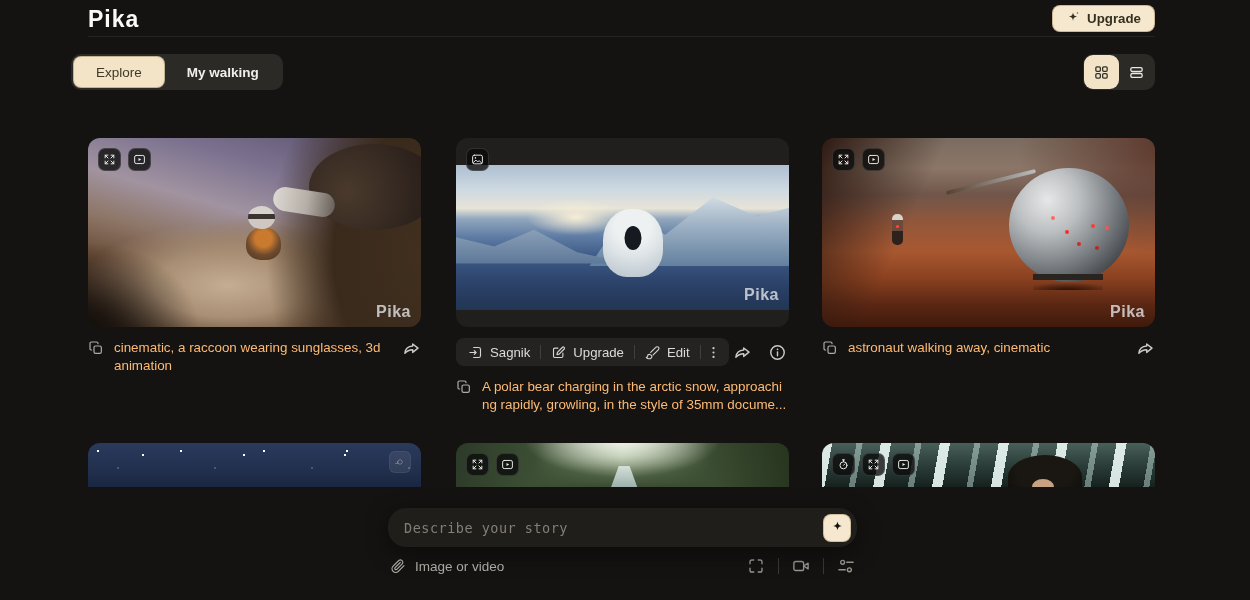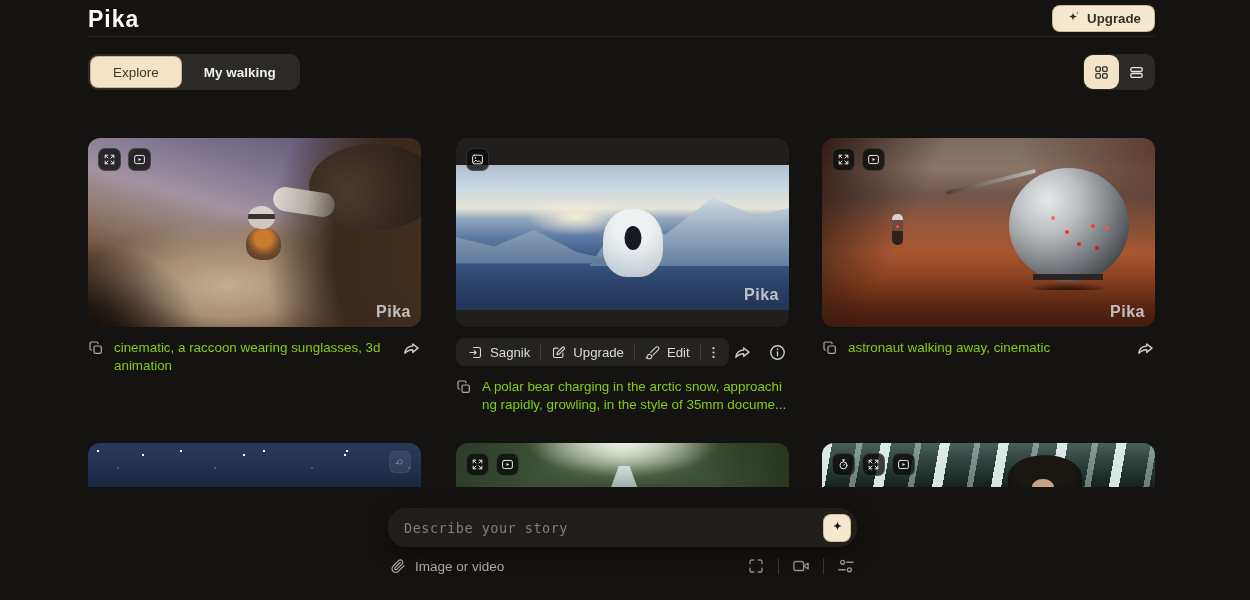--- a/index.html
+++ b/index.html
@@ -20,21 +20,21 @@
   .upgrade-btn svg { width:14px; height:14px; }
   .account { display:flex; align-items:center; gap:8px; cursor:pointer; }
   .avatar { width:21px; height:21px; border-radius:50%; background:#4a4845; display:flex;
     align-items:center; justify-content:center; overflow:hidden; }
   .avatar svg { width:17px; height:17px; color:#2b2926; }
   .user-name { font-size:13.5px; font-weight:600; color:#eceae6; }
   .chev svg { width:14px; height:14px; color:#d7d6d2; }
   .header-divider { position:absolute; left:88px; right:95px; top:36px; height:1px; background:#262420; }
 
   
-  .tabs-pill { position:absolute; left:88px; top:54px; height:36px; background:#2b2a26;
+  .tabs-pill { position:absolute; left:71px; top:54px; height:36px; background:#2b2a26;
     border-radius:10px; display:flex; align-items:center; padding:2px; }
   .tab { height:32px; display:flex; align-items:center; padding:0 22px; border-radius:8px;
     font-size:13.5px; cursor:pointer; }
   .tab.active { background:#f3e4c8; color:#403828; font-weight:500; border:1px solid rgba(110,88,48,.35); }
   .tab.inactive { color:#f0efec; font-weight:700; }
   .view-toggle { position:absolute; right:95px; top:54px; height:36px; background:#2b2a26;
     border-radius:10px; display:flex; align-items:center; padding:1px; }
   .vbtn { width:35px; height:34px; border-radius:9px; display:flex; align-items:center; justify-content:center; cursor:pointer; }
   .vbtn.active { background:#f3e4c8; }
   .vbtn.active svg { color:#33302a; }
@@ -129,21 +129,21 @@
       linear-gradient(180deg, #49605a 0%, #31443f 40%, #20302c 75%, #16211e 100%); }
   .hair { position:absolute; left:56%; bottom:-12px; width:74px; height:44px;
     border-radius:50% 50% 0 0;
     background:radial-gradient(circle at 50% 24%, #1a1713 0 58%, #0d0b08 100%); }
   .face { position:absolute; left:63%; bottom:-8px; width:22px; height:16px; border-radius:50%; background:#c9a183; }
 
   
   .cap-row { display:flex; align-items:flex-start; gap:10px; margin-top:12px; }
   .cap-copy { flex:none; margin-top:1px; cursor:pointer; }
   .cap-copy svg { width:16px; height:16px; color:#aeaca7; }
-  .cap-text { flex:1; font-size:13.4px; line-height:1.35; color:#84cc16; word-break:break-all; }
+  .cap-text { flex:1; font-size:13.4px; line-height:1.35; color:#fdba74; word-break:break-all; }
   .cap-share { flex:none; margin-left:6px; cursor:pointer; }
   .cap-share svg { width:19px; height:19px; color:#cbcac6; }
 
   .action-row { display:flex; align-items:center; margin-top:11px; height:28px; }
   .action-pill { display:flex; align-items:center; height:28px; background:#242321;
     border-radius:8px; padding:0 2px; }
   .abtn { display:flex; align-items:center; gap:7px; padding:0 10px; height:28px;
     font-size:13.2px; color:#dcdbd7; cursor:pointer; }
   .abtn svg { width:15px; height:15px; color:#d6d5d1; }
   .adiv { width:1px; height:14px; background:#413f3b; }

